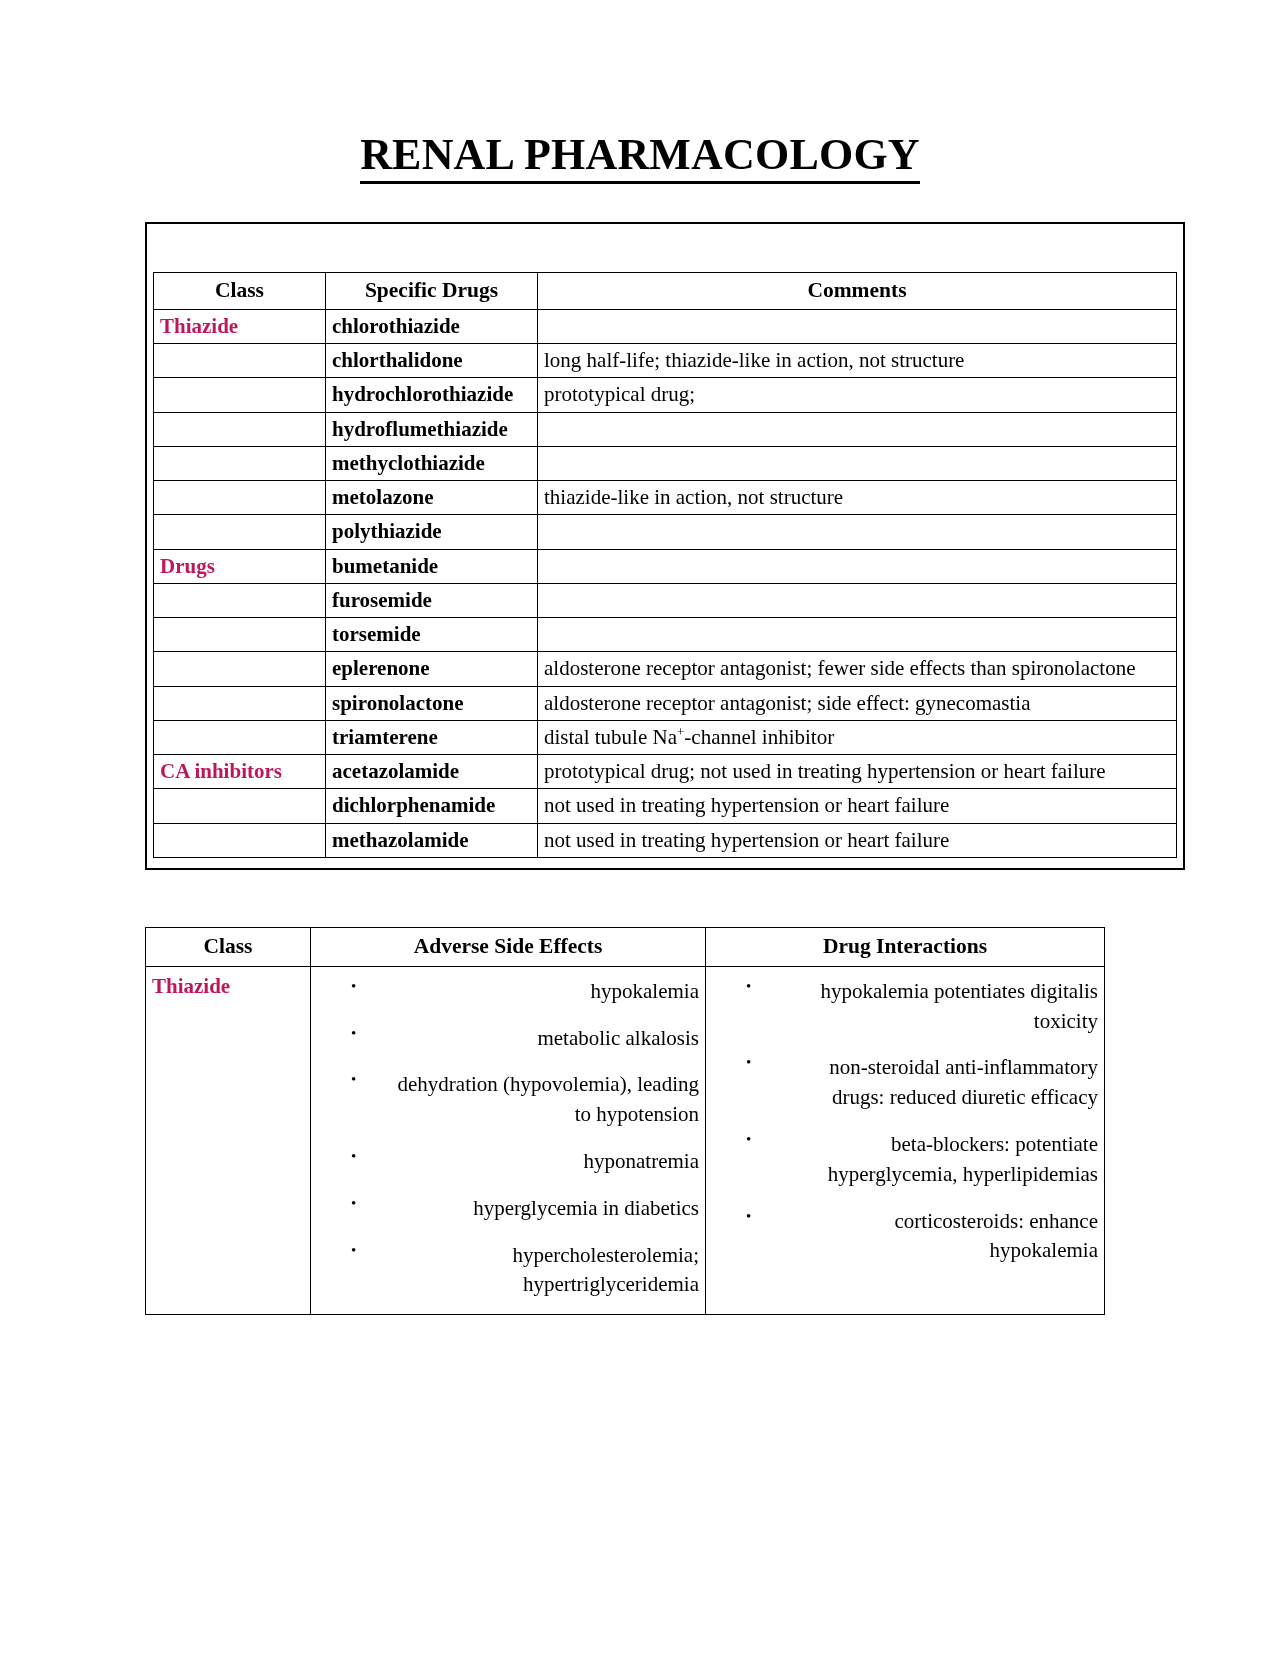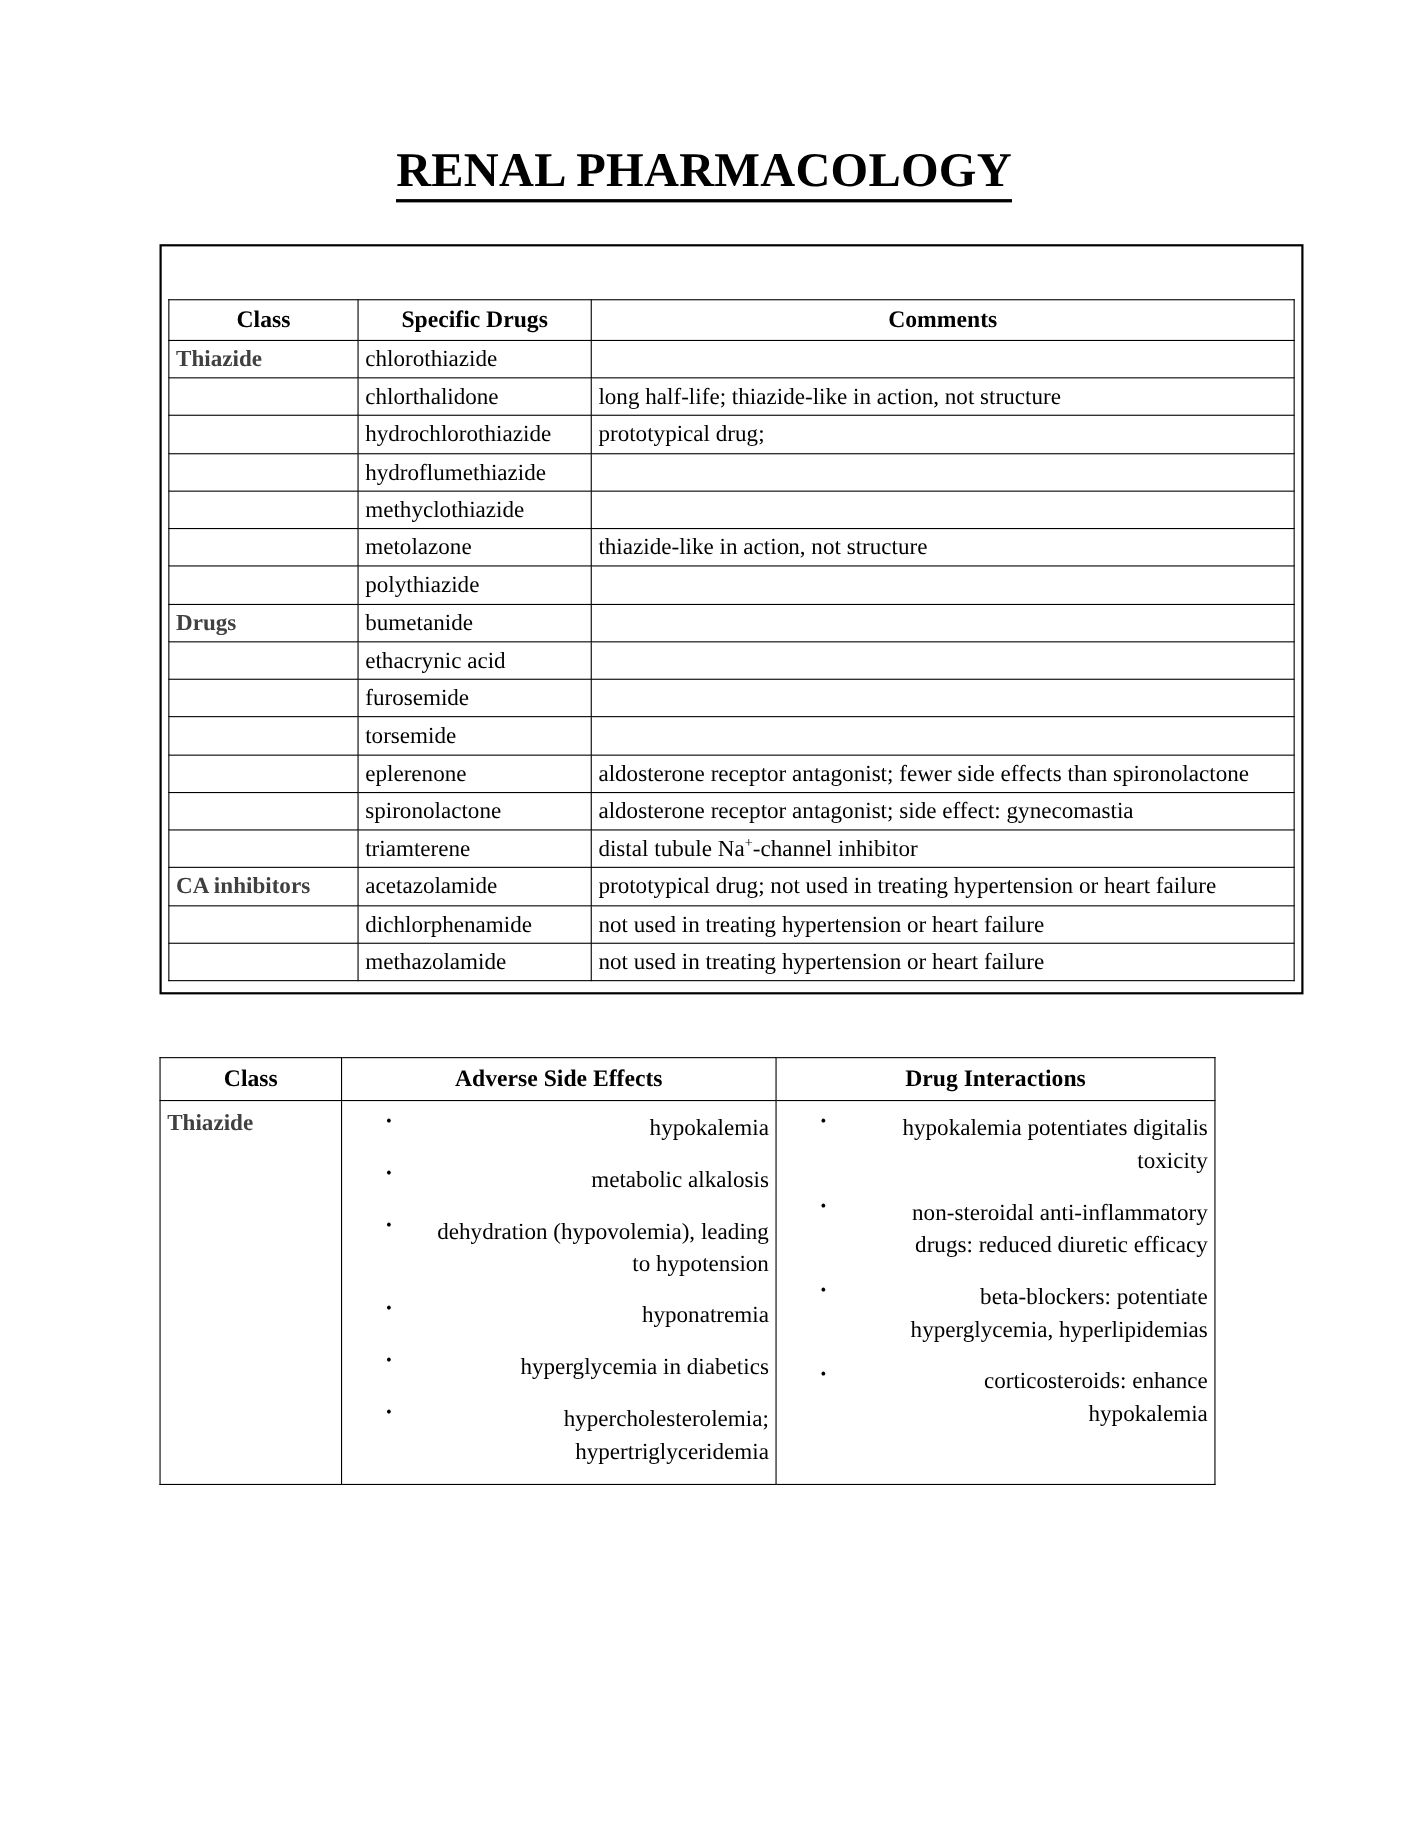--- a/index.html
+++ b/index.html
@@ -70,35 +70,35 @@
     font-weight: bold;
     font-size: 21.5px;
     padding-top: 4px;
     padding-bottom: 5px;
   }
   .col-class   { width: 172px; }
   .col-drug    { width: 212px; }
   .col-comment { width: auto; }
 
   td.class-cell {
-    color: #404040;
+    color: #be185d;
     font-weight: bold;
     white-space: nowrap;
   }
   td.class-cell sup {
     font-size: 0.62em;
     vertical-align: super;
     line-height: 0;
   }
   td.comment-cell sup {
     font-size: 0.62em;
     vertical-align: super;
     line-height: 0;
   }
-  td.drug-cell { white-space: nowrap; }
+  td.drug-cell { white-space: nowrap; font-weight: bold; }
 
   .row-tall td { padding-bottom: 26px; }
 
   
   .table2-wrap {
     margin-top: 57px;
     margin-left: 65px;
     margin-right: 95px;
   }
   table.grid2 {
@@ -204,25 +204,20 @@
             <td class="comment-cell">thiazide-like in action, not structure</td>
           </tr>
           <tr>
             <td class="class-cell">&nbsp;</td>
             <td class="drug-cell">polythiazide</td>
             <td class="comment-cell">&nbsp;</td>
           </tr>
           <tr>
             <td class="class-cell">Drugs</td>
             <td class="drug-cell">bumetanide</td>
-            <td class="comment-cell">&nbsp;</td>
-          </tr>
-          <tr>
-            <td class="class-cell">&nbsp;</td>
-            <td class="drug-cell">ethacrynic acid</td>
             <td class="comment-cell">&nbsp;</td>
           </tr>
           <tr>
             <td class="class-cell">&nbsp;</td>
             <td class="drug-cell">furosemide</td>
             <td class="comment-cell">&nbsp;</td>
           </tr>
           <tr>
             <td class="class-cell">&nbsp;</td>
             <td class="drug-cell">torsemide</td>

